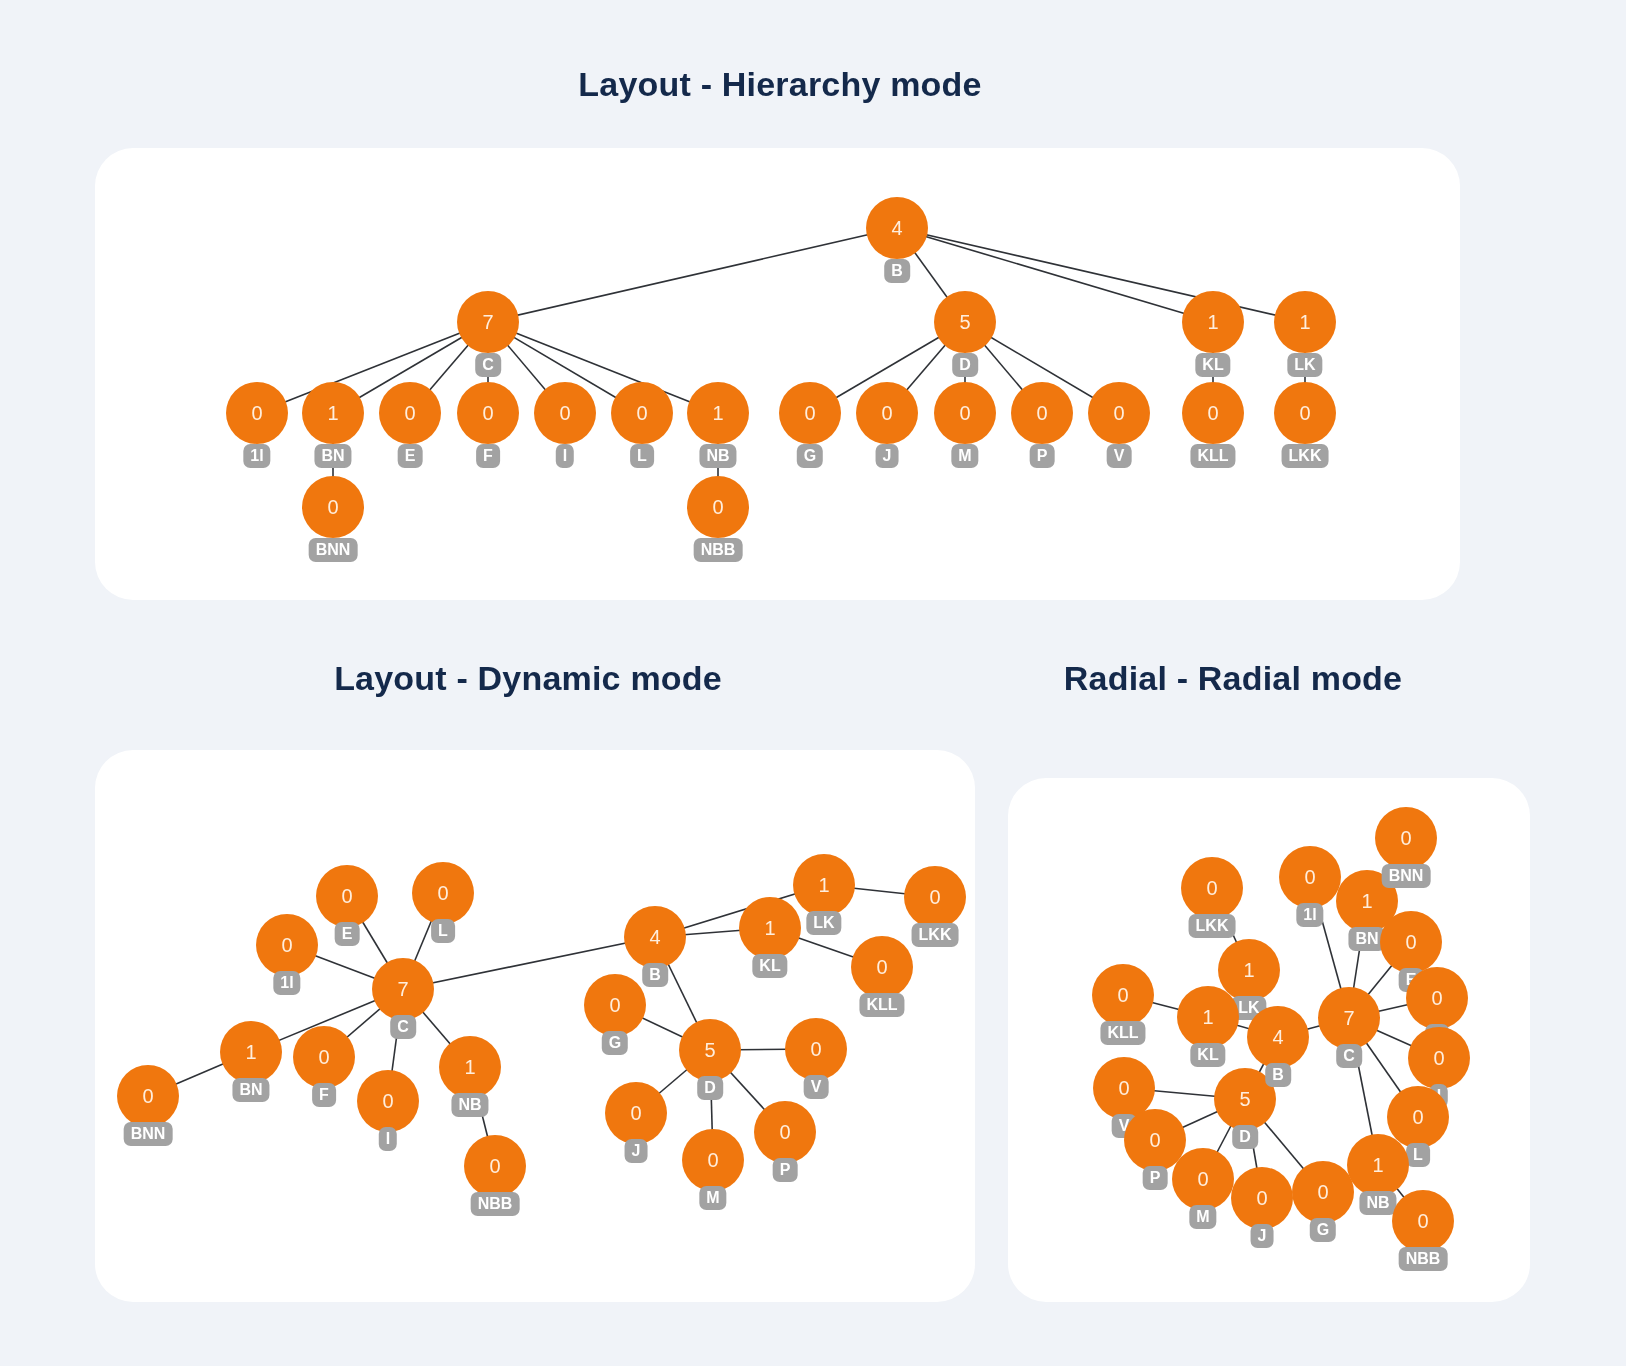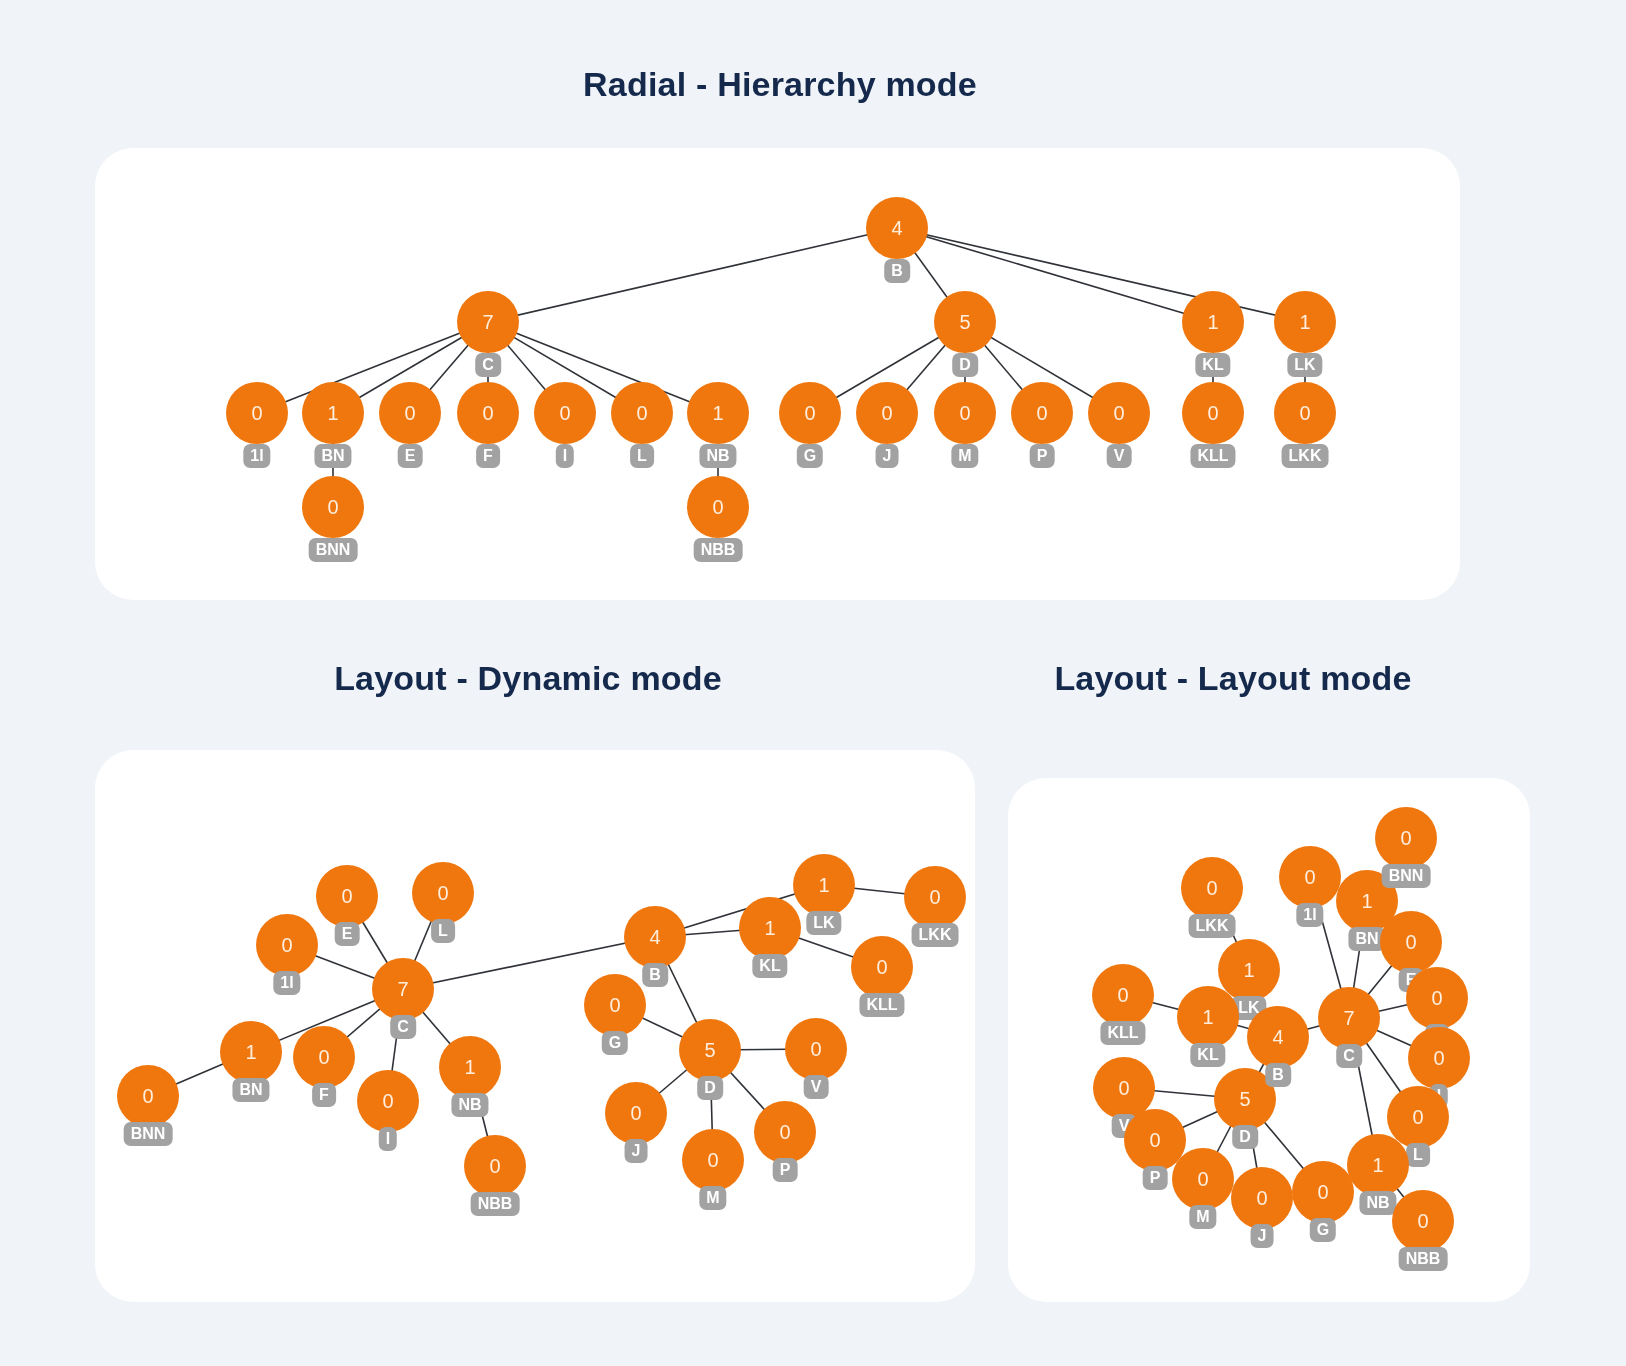--- a/index.html
+++ b/index.html
@@ -33,25 +33,25 @@
   .node-label{
     position:absolute;transform:translate(-50%,-50%);
     background:var(--label-bg);color:var(--label-text);
     font-size:16px;font-weight:700;line-height:1;
     padding:4px 7px;border-radius:7px;white-space:nowrap;
   }
 </style>
 </head>
 <body>
 
-<h2 class="graph-title" style="left:780px;top:84px">Radial - Hierarchy mode</h2>
+<h2 class="graph-title" style="left:780px;top:84px">Layout - Hierarchy mode</h2>
 
 <h2 class="graph-title" style="left:528px;top:678px">Layout - Dynamic mode</h2>
 
-<h2 class="graph-title" style="left:1233px;top:678px">Layout - Layout mode</h2>
+<h2 class="graph-title" style="left:1233px;top:678px">Radial - Radial mode</h2>
 
 <section class="panel" style="left: 95px; top: 148px; width: 1365px; height: 452px;">
     <svg width="1365" height="452">
       <line x1="802" y1="80" x2="393" y2="174" stroke="#2f3237" stroke-width="1.6"></line>
       <line x1="802" y1="80" x2="870" y2="174" stroke="#2f3237" stroke-width="1.6"></line>
       <line x1="802" y1="80" x2="1118" y2="174" stroke="#2f3237" stroke-width="1.6"></line>
       <line x1="802" y1="80" x2="1210" y2="174" stroke="#2f3237" stroke-width="1.6"></line>
       <line x1="393" y1="174" x2="162" y2="265" stroke="#2f3237" stroke-width="1.6"></line>
       <line x1="393" y1="174" x2="238" y2="265" stroke="#2f3237" stroke-width="1.6"></line>
       <line x1="393" y1="174" x2="315" y2="265" stroke="#2f3237" stroke-width="1.6"></line>

